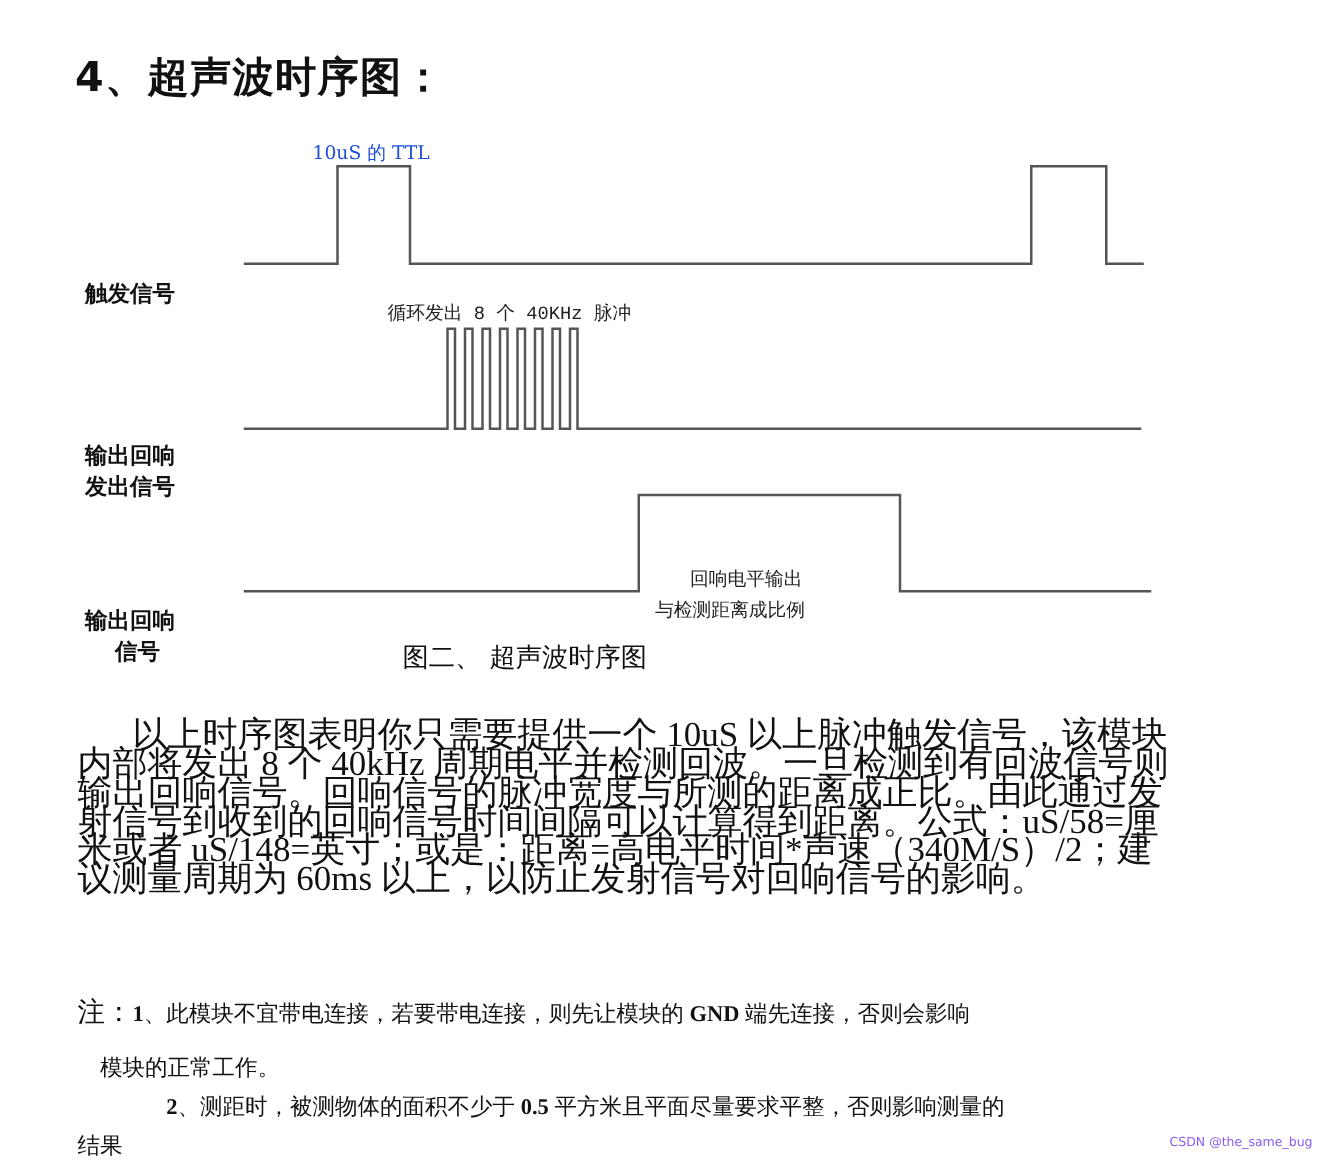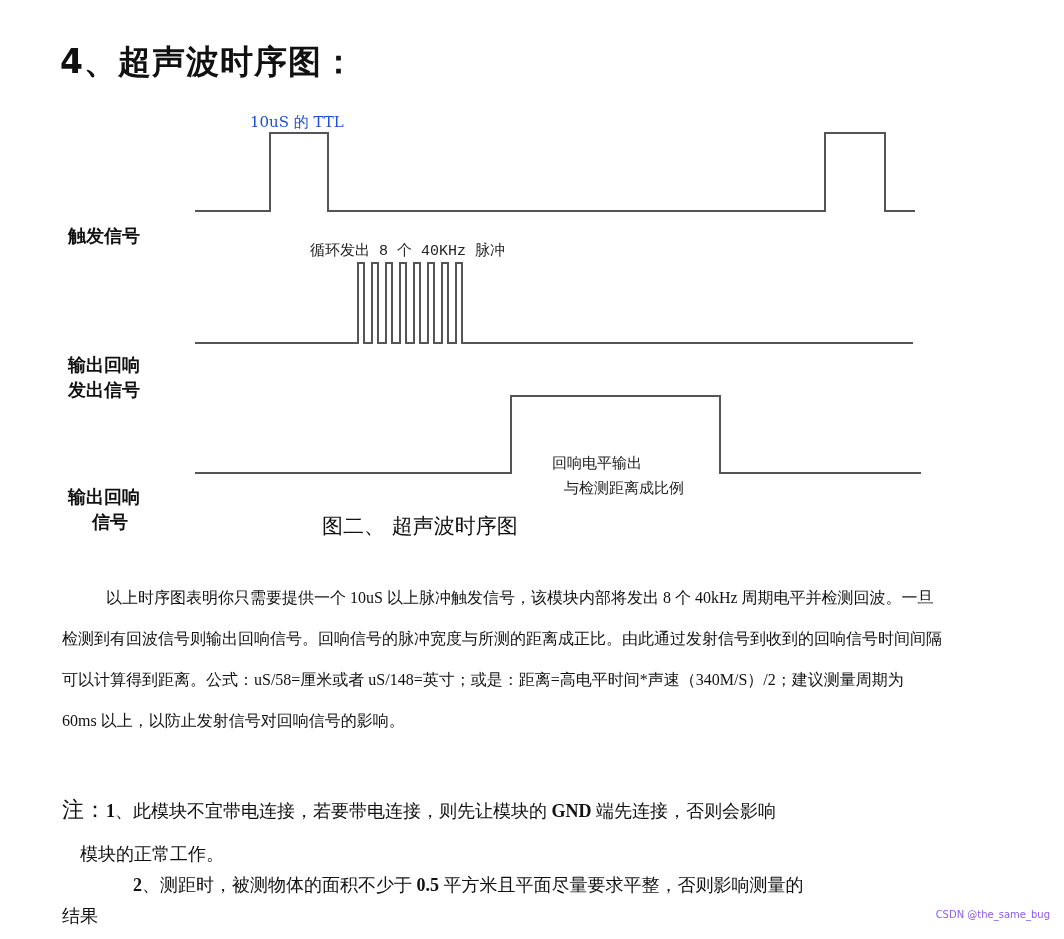--- a/index.html
+++ b/index.html
@@ -3,21 +3,21 @@
 <meta charset="utf-8">
 <style>
   html, body { margin: 0; padding: 0; background: #ffffff; }
   body { width: 1064px; height: 939px; position: relative; overflow: hidden; font-family: "DejaVu Serif", "Liberation Serif", serif; color: #111; }
   .abs { position: absolute; white-space: nowrap; }
   .heading { left: 60px; top: 40px; font-size: 33px; font-weight: bold; font-family: "DejaVu Sans", sans-serif; letter-spacing: 1px; }
   .sig-label { font-family: "DejaVu Sans", sans-serif; font-weight: bold; font-size: 18px; line-height: 25px; color: #111; margin-top: 35px; }
   .anno { font-family: Liberation Mono, monospace; font-size: 15px; color: #222; }
   .anno-serif { font-family: "DejaVu Serif", serif; font-size: 15px; color: #1d4ed8; }
   .caption { left: 322px; top: 512px; font-size: 21px; font-family: "DejaVu Serif", serif; }
-  .para { left: 62px; top: 577px; width: 880px; font-size: 16px; line-height: 41px; font-family: "Liberation Serif", serif; white-space: normal; }
+  .para { left: 62px; top: 577px; width: 880px; font-size: 28px; line-height: 23px; font-family: "Liberation Serif", serif; white-space: normal; }
   .para .indent { display: inline-block; width: 44px; }
   .note { font-size: 18px; font-family: "Liberation Serif", serif; }
   .note b { font-weight: bold; }
   .note .zhu { font-size: 22px; font-weight: normal; }
   .watermark { right: 14px; top: 909px; font-family: "DejaVu Sans", sans-serif; font-size: 10px; color: #8b5cf6; }
   svg#timing { position: absolute; left: 0; top: 0; }
 </style>
 </head>
 <body>
 
@@ -53,21 +53,21 @@
   <div>发出信号</div>
 </div>
 <div class="abs sig-label" style="left:68px; top:449px;">
   <div>输出回响</div>
   <div style="padding-left:24px;">信号</div>
 </div>
 
 <div class="abs anno-serif" style="left:250px; top:113px;">10uS 的 TTL</div>
 <div class="abs anno" style="left:310px; top:241px;">循环发出 8 个 40KHz 脉冲</div>
 <div class="abs anno" style="left:552px; top:454px;">回响电平输出</div>
-<div class="abs anno" style="left:564px; top:479px;">与检测距离成比例</div>
+<div class="abs anno" style="left:524px; top:479px;">与检测距离成比例</div>
 
 <div class="abs caption">图二、  超声波时序图</div>
 
 <div class="abs para">
   <span class="indent"></span><span>以上时序图表明你只需要提供一个 10uS 以上脉冲触发信号，该模块内部将发出 8 个 40kHz 周期电平并检测回波。一旦检测到有回波信号则输出回响信号。回响信号的脉冲宽度与所测的距离成正比。由此通过发射信号到收到的回响信号时间间隔可以计算得到距离。公式：uS/58=厘米或者 uS/148=英寸；或是：距离=高电平时间*声速（340M/S）/2；建议测量周期为 60ms 以上，以防止发射信号对回响信号的影响。</span>
 </div>
 
 <div class="abs note" style="left:62px; top:795px;">
   <span class="zhu">注：</span><b>1</b><span>、此模块不宜带电连接，若要带电连接，则先让模块的 </span><b>GND</b><span> 端先连接，否则会影响</span>
 </div>

